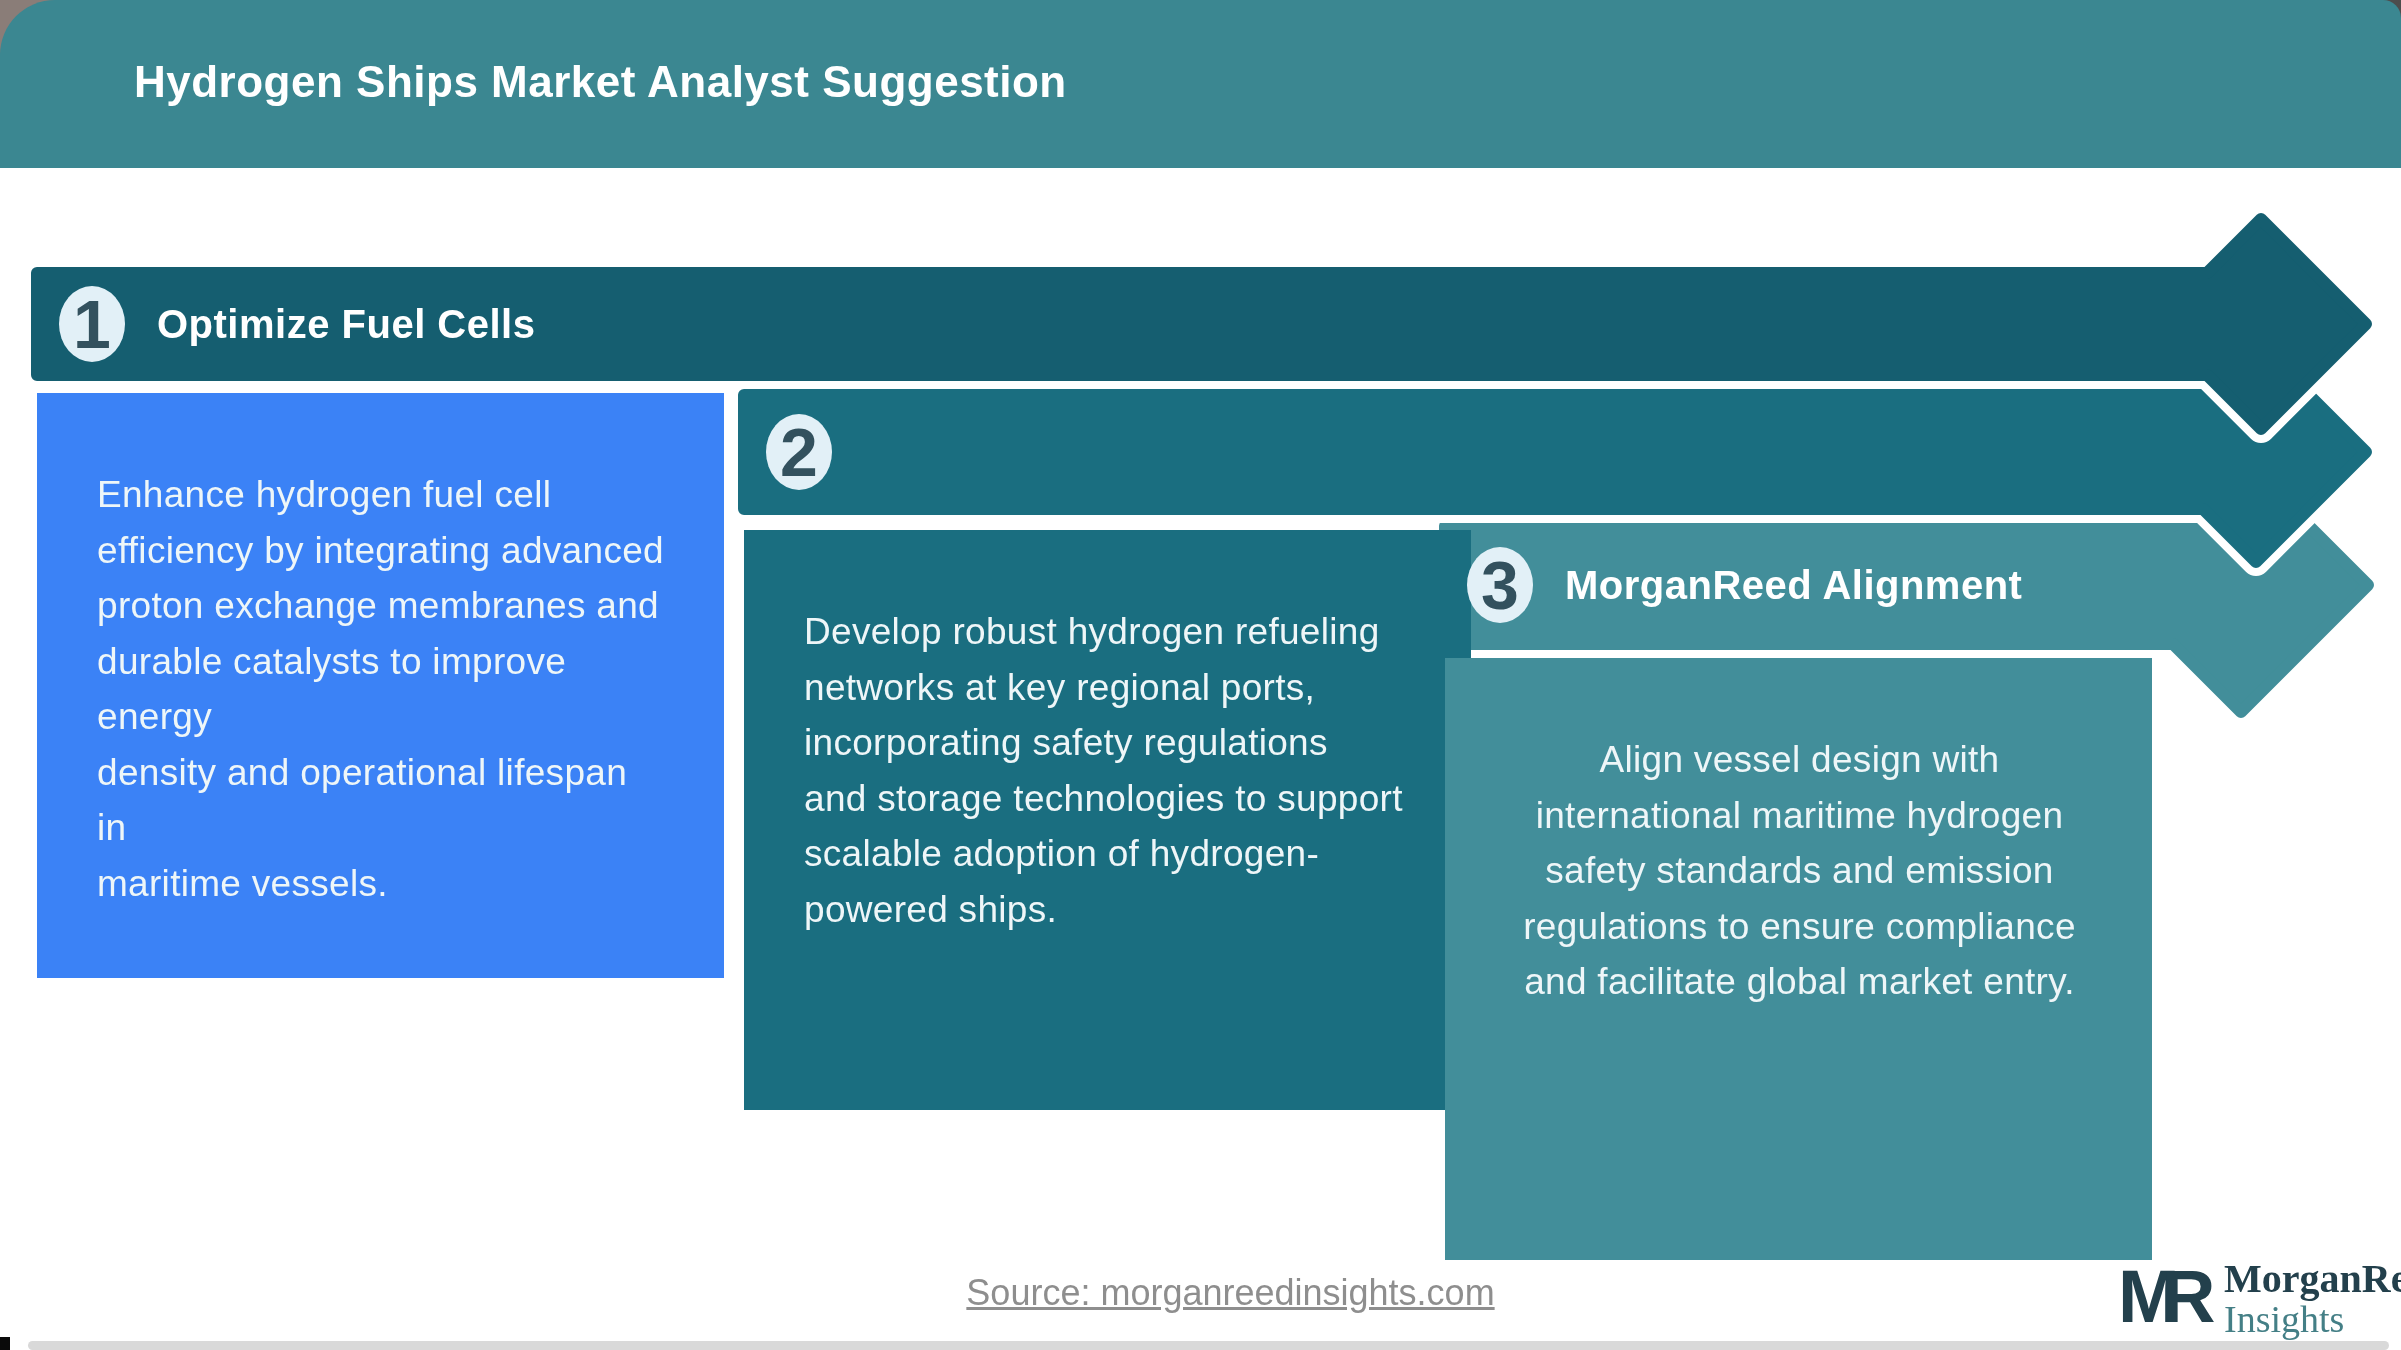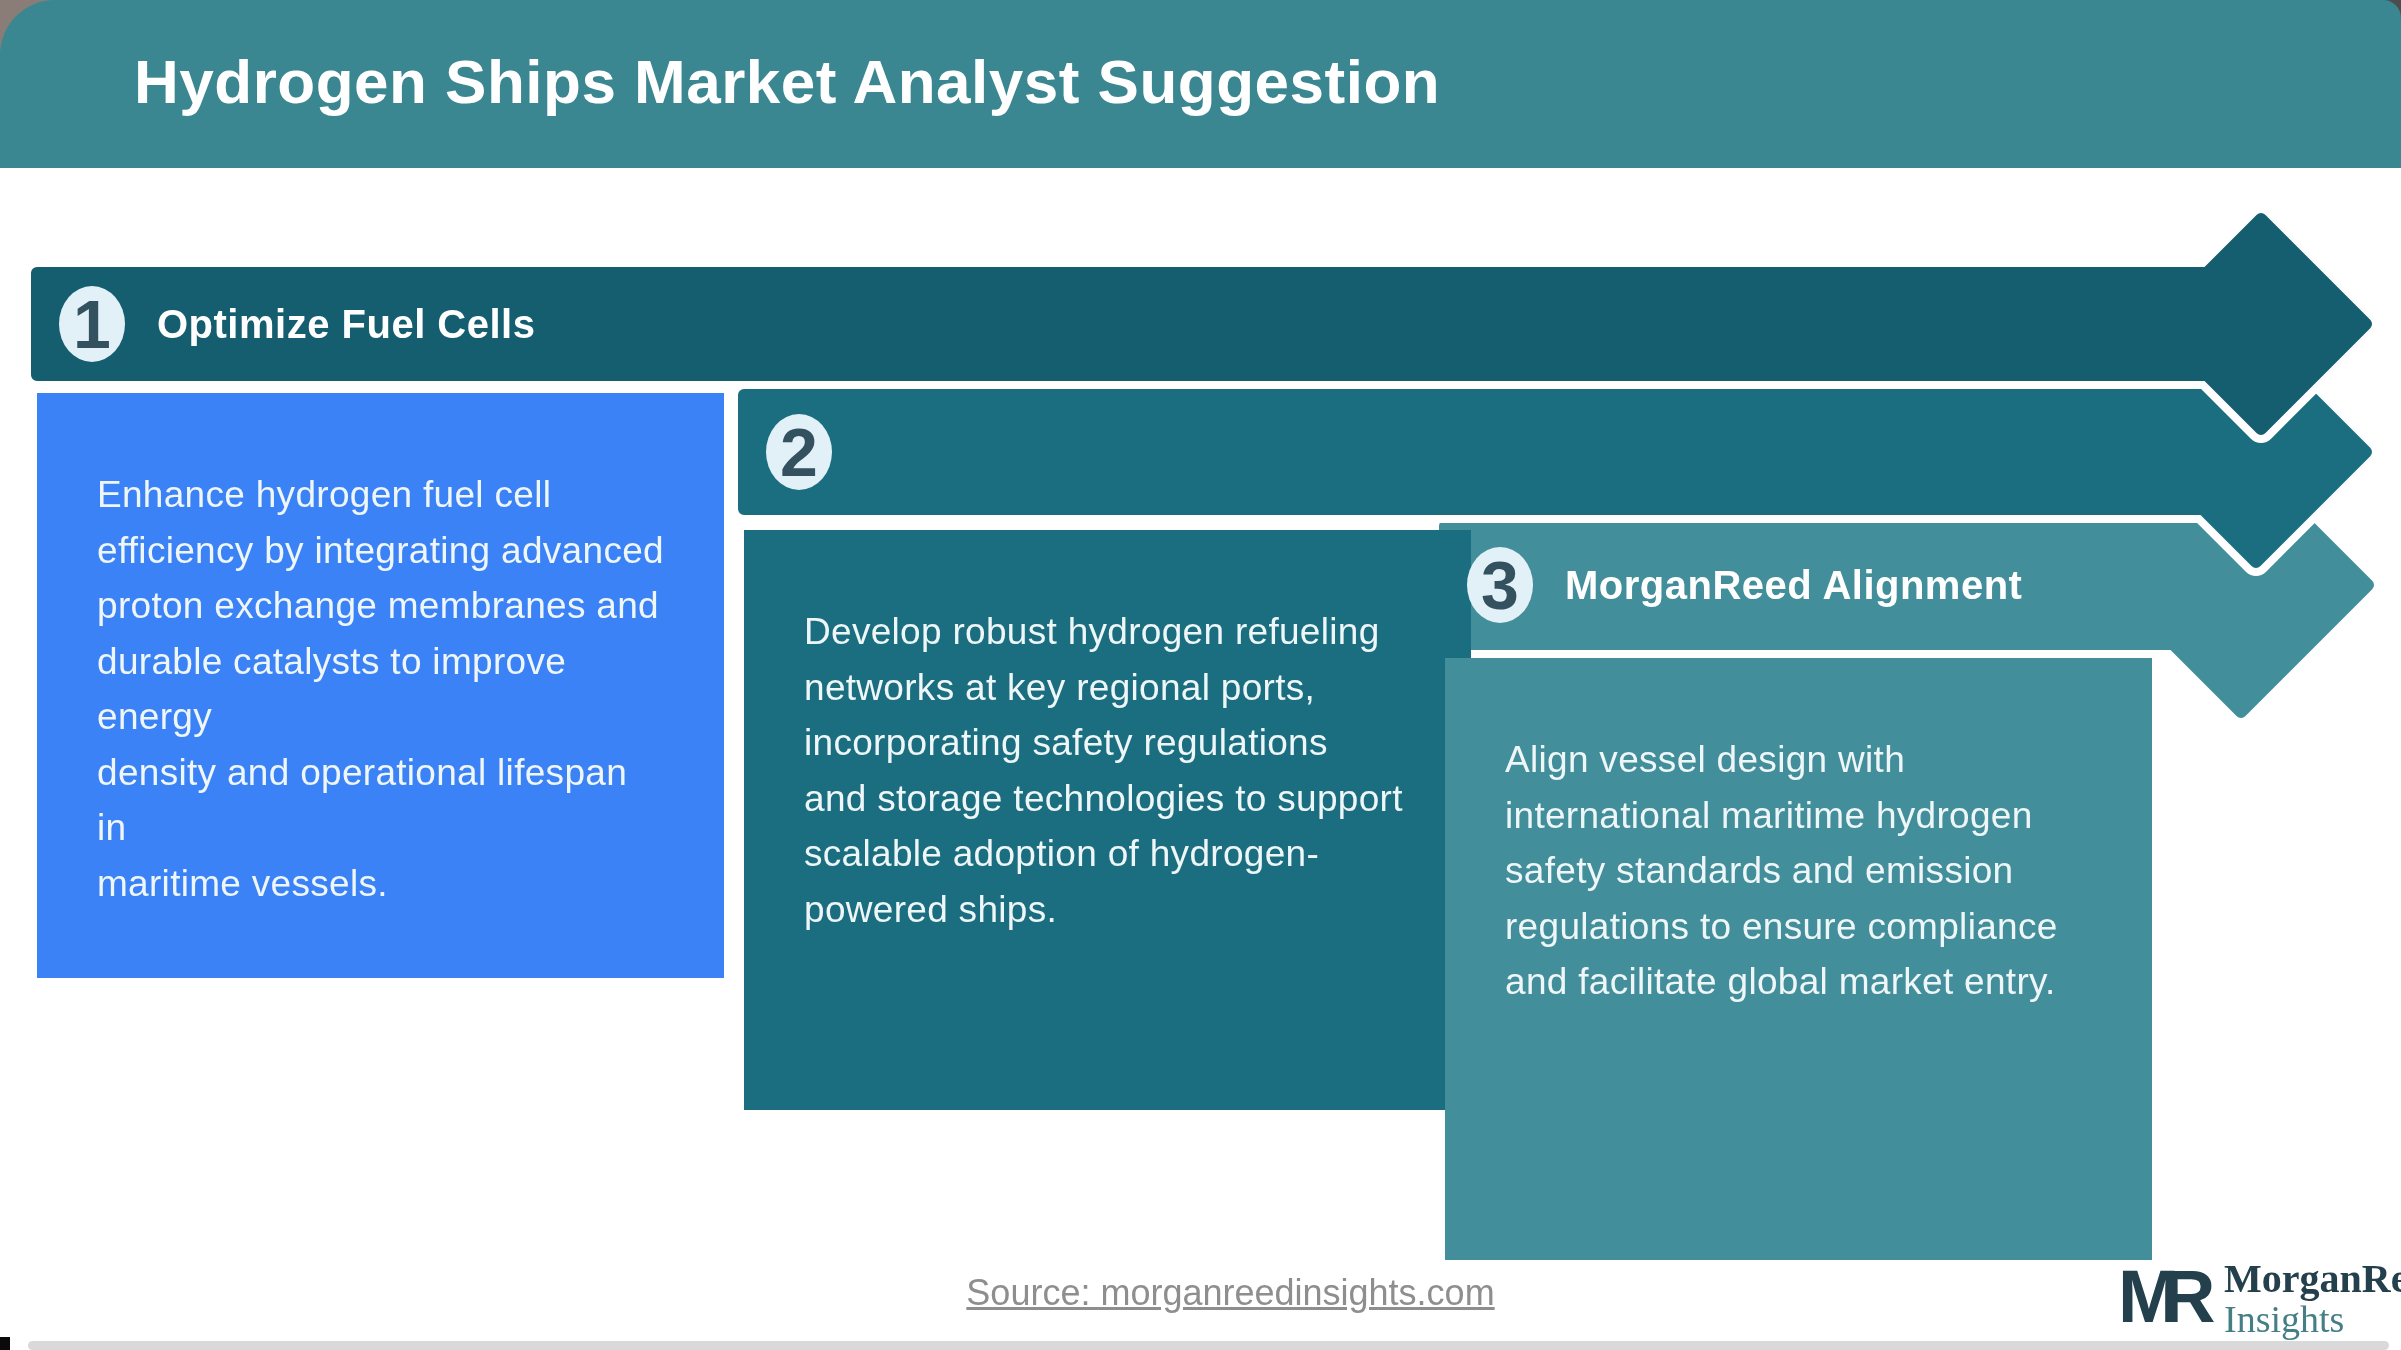--- a/index.html
+++ b/index.html
@@ -20,21 +20,21 @@
     background:#4d4d4d;z-index:0;
   }
   
   .header{
     position:absolute;left:0;top:0;width:2401px;height:168px;
     border-radius:55px 18px 0 0;
     z-index:1;
   }
   .page-title{
     position:absolute;left:134px;top:50%;transform:translateY(-54%);
-    margin:0;color:#ffffff;font-size:62px;font-weight:700;letter-spacing:0.5px;
+    margin:0;color:#ffffff;font-size:44px;font-weight:700;letter-spacing:0.5px;
   }
   
   .arrows{position:absolute;left:0;top:0;z-index:1;}
   .arrow-outline{fill:#ffffff;stroke:#ffffff;stroke-width:28;stroke-linejoin:round;}
   .arrow-fill{stroke-width:12;stroke-linejoin:round;}
   
   .step-head{
     position:absolute;z-index:2;display:flex;align-items:center;
     padding-left:22px;gap:32px;
   }
@@ -53,21 +53,21 @@
   .desc-box{
     position:absolute;z-index:2;box-sizing:border-box;
     padding:74px 58px 0 60px;
   }
   .desc-box p{
     margin:0;color:#eef6f8;font-size:37px;line-height:1.5;
     white-space:pre-line;letter-spacing:0.3px;
   }
   .desc-box-1{left:37px;top:393px;width:687px;height:585px;}
   .desc-box-2{left:744px;top:530px;width:727px;height:580px;}
-  .desc-box-3{left:1445px;top:658px;width:707px;height:602px;}
+  .desc-box-3{left:1445px;top:658px;width:707px;height:602px;text-align:center;}
   
   .source-line{
     position:absolute;left:60px;right:0;top:1272px;z-index:2;
     text-align:center;color:#8e8e8e;font-size:36px;text-decoration:underline;
   }
   .logo{
     position:absolute;left:2118px;top:1258px;z-index:2;
     display:flex;align-items:center;gap:10px;
   }
   .logo-monogram{display:block;}

